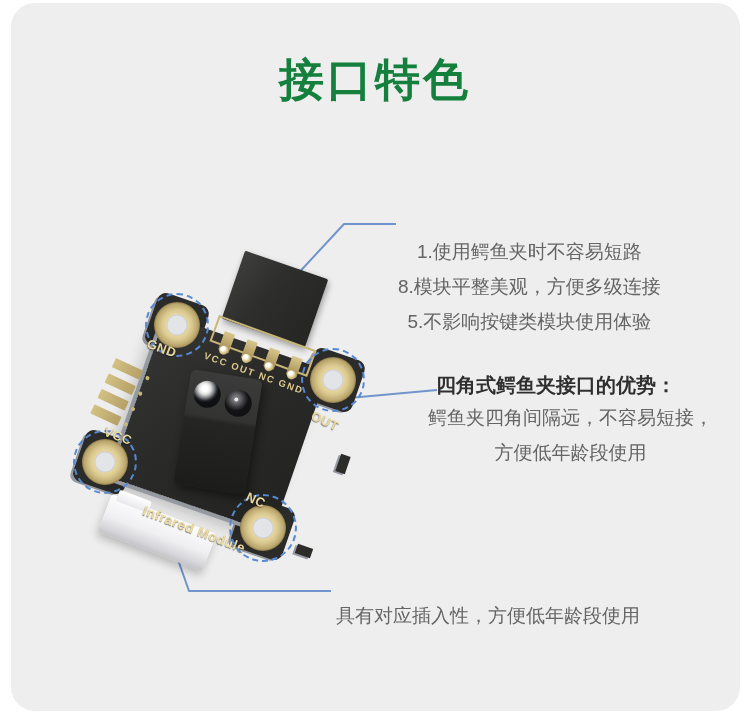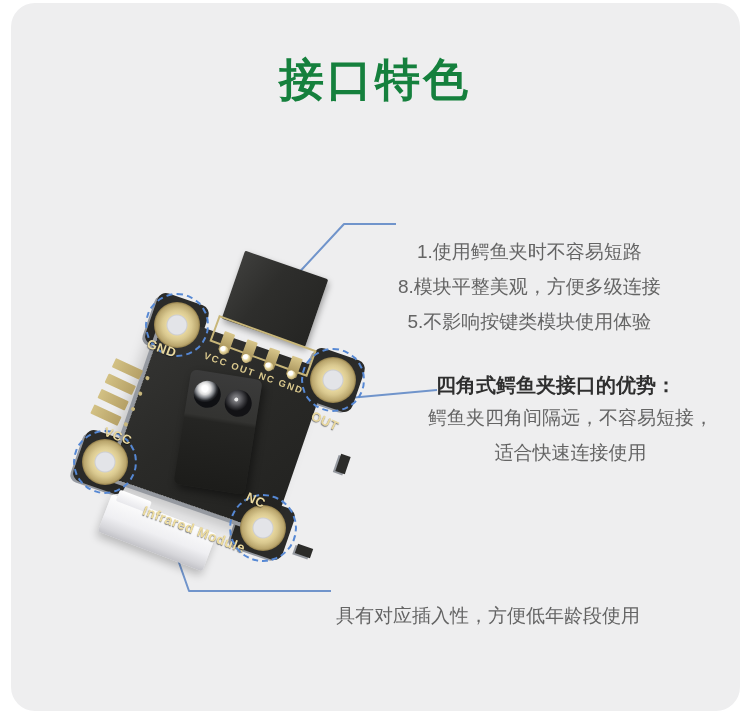--- a/index.html
+++ b/index.html
@@ -218,19 +218,19 @@
 
   <div class="anno-body a1b">
     <div>1.使用鳄鱼夹时不容易短路</div>
     <div>8.模块平整美观，方便多级连接</div>
     <div>5.不影响按键类模块使用体验</div>
   </div>
 
   <div class="anno-heading a2h">四角式鳄鱼夹接口的优势：</div>
   <div class="anno-body a2b">
     <div>鳄鱼夹四角间隔远，不容易短接，</div>
-    <div>适合快速连接使用</div>
+    <div>方便低年龄段使用</div>
   </div>
 
   <div class="anno-body a3b">
     <div>具有对应插入性，方便低年龄段使用</div>
   </div>
 </div>
 
 </body></html>

